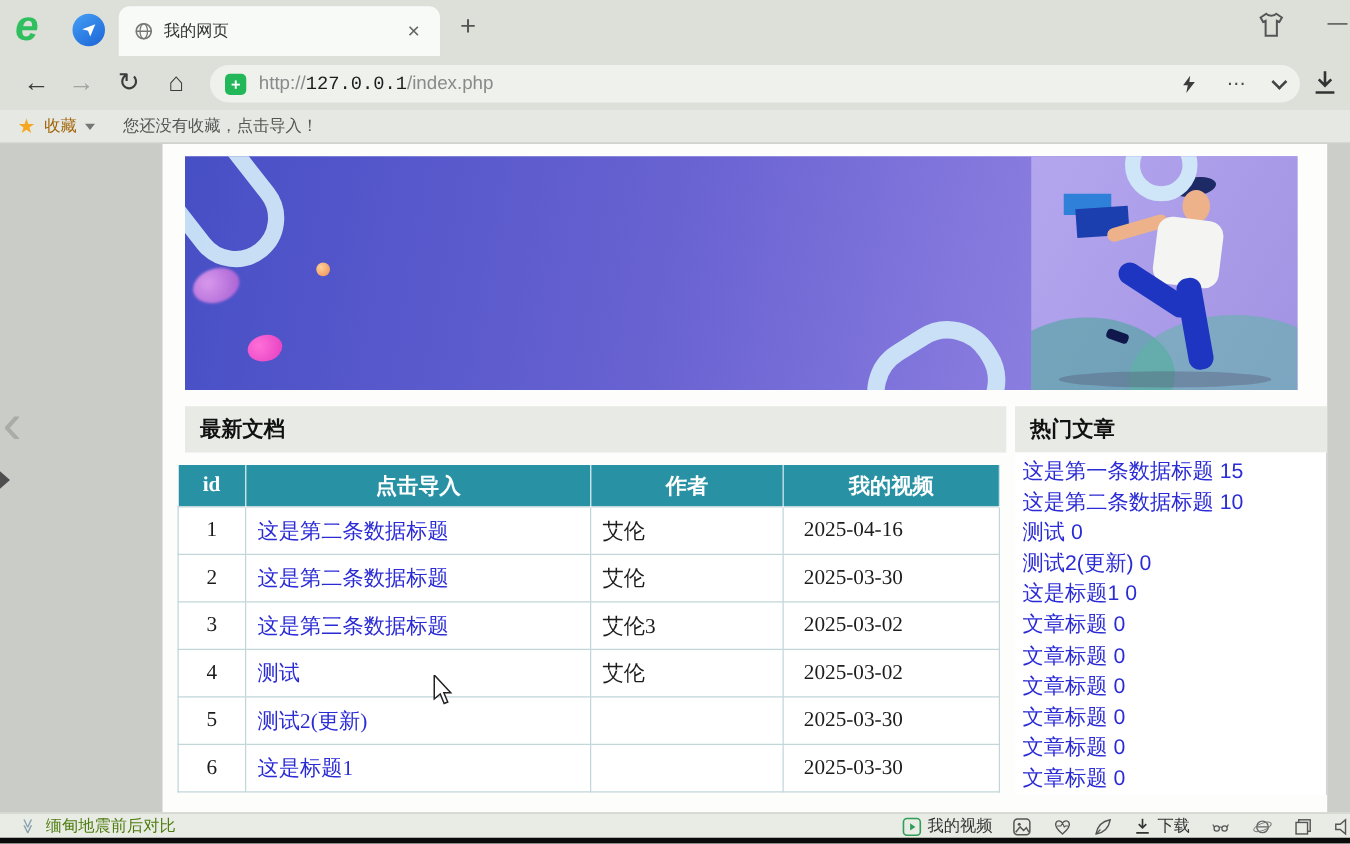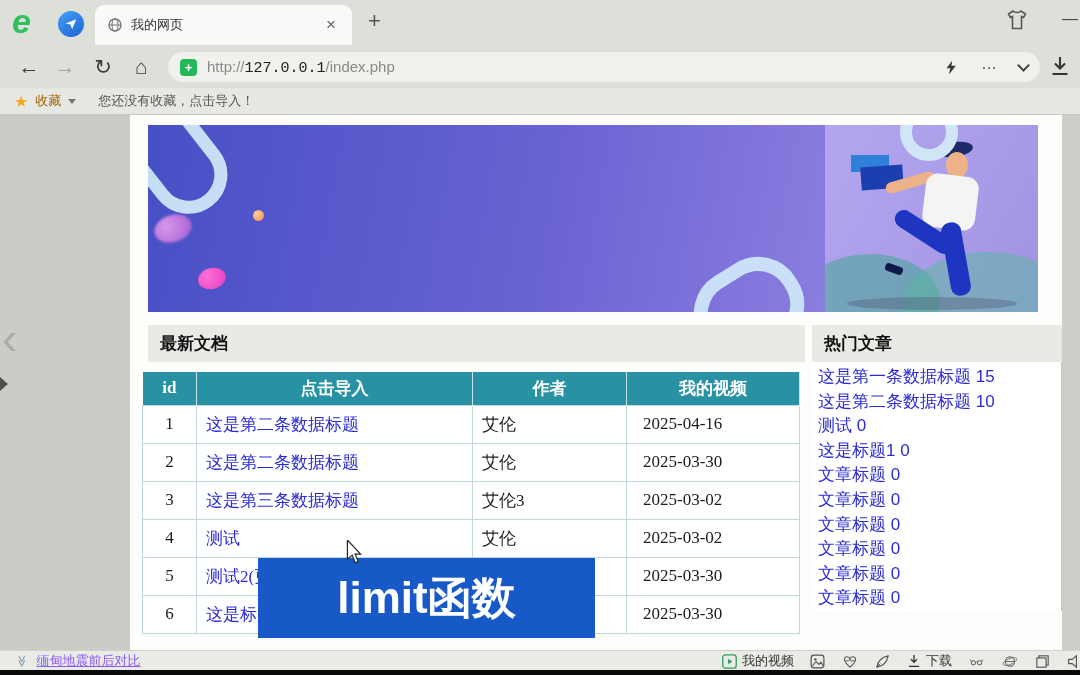--- a/index.html
+++ b/index.html
@@ -103,21 +103,21 @@
               background:#fff; border-right:1px solid #c3c6c1; padding:3px 0 0 6px; }
   .hot-list li { line-height:24.6px; font-size:17px; white-space:nowrap; overflow:hidden; }
 
   
   .scrollbar { position:absolute; left:1062px; top:115px; width:18px; height:535px; background:#cbcec9; }
 
   
   .statusbar { position:absolute; left:0; top:650px; width:1080px; height:20px; background:#e9ebe5;
                border-top:1px solid #d0d3cd; display:flex; align-items:center; font-size:13px; z-index:40; }
   .news-chevrons { color:#8aa0ae; display:inline-block; transform:rotate(90deg); font-size:12px; margin-left:16px; }
-  .news-link { color:#8b5cf6; text-decoration:underline; margin-left:8px; }
+  .news-link { color:#4d7c0f; margin-left:8px; }
   .status-right { position:absolute; right:-4px; top:0; height:20px; display:flex; align-items:center; gap:15px; }
   .st-item { display:flex; align-items:center; gap:4px; color:#333; }
   .blackbar { position:absolute; left:0; top:670px; width:1080px; height:5px; background:#0a0a0a; }
 
   
   .lesson-box { position:absolute; left:14px; top:558px; width:244px; height:80px; z-index:50;
                 border:4px solid #1659c7; background:rgba(245,248,252,.52);
                 display:flex; align-items:center; justify-content:center; }
   .lesson-text { font-size:44px; font-weight:bold; color:#1659c7; letter-spacing:-2px; white-space:nowrap; }
   .topic-box { position:absolute; left:258px; top:558px; width:337px; height:80px; z-index:50;
@@ -278,20 +278,21 @@
             <td class="c-author"></td>
             <td class="c-date">2025-03-30</td>
           </tr>
         </tbody>
     </table>
 
     <ul class="hot-list">
         <li><a class="hotlink">这是第一条数据标题 15</a></li>
         <li><a class="hotlink">这是第二条数据标题 10</a></li>
         <li><a class="hotlink">测试 0</a></li>
+        <li><a class="hotlink">测试2(更新) 0</a></li>
         <li><a class="hotlink">这是标题1 0</a></li>
         <li><a class="hotlink">文章标题 0</a></li>
         <li><a class="hotlink">文章标题 0</a></li>
         <li><a class="hotlink">文章标题 0</a></li>
         <li><a class="hotlink">文章标题 0</a></li>
         <li><a class="hotlink">文章标题 0</a></li>
         <li><a class="hotlink">文章标题 0</a></li>
       </ul>
   </div>
 
@@ -355,23 +356,20 @@
       </span>
       <span class="st-item">
         <svg width="18" height="17" viewBox="0 0 24 24">
           <polygon points="3,9 8,9 14,4 14,20 8,15 3,15" fill="none" stroke="#555" stroke-width="1.6"></polygon>
         </svg>
       </span>
     </div>
   </div>
   <div class="blackbar"></div>
 
-  <div class="topic-box">
-    <span class="topic-text">limit函数</span>
-  </div>
 
   <span class="cursor">
     <svg width="16" height="24" viewBox="0 0 13 20">
       <polygon points="1,0 1,16 5,12.6 7.6,19 10,18 7.4,11.8 12,11.8" fill="#fff" stroke="#222" stroke-width="1"></polygon>
     </svg>
   </span>
 
 </div>
 
 </body></html>

